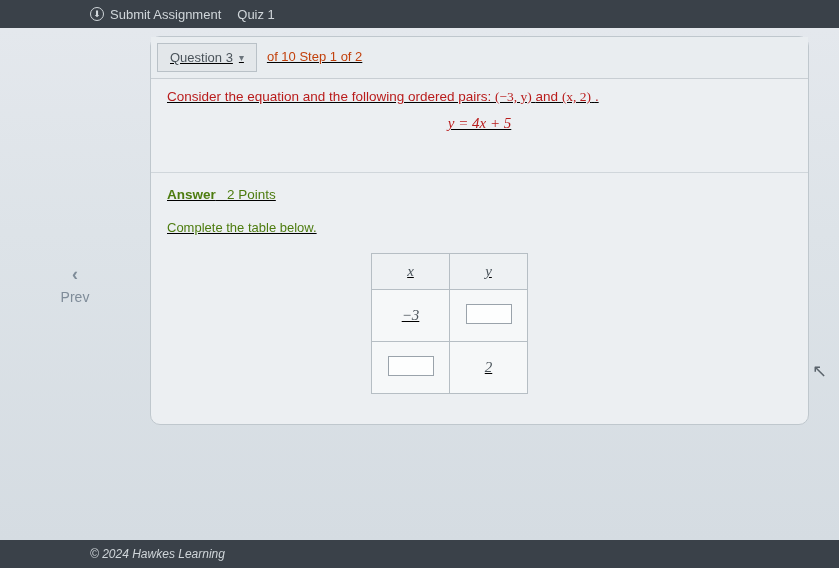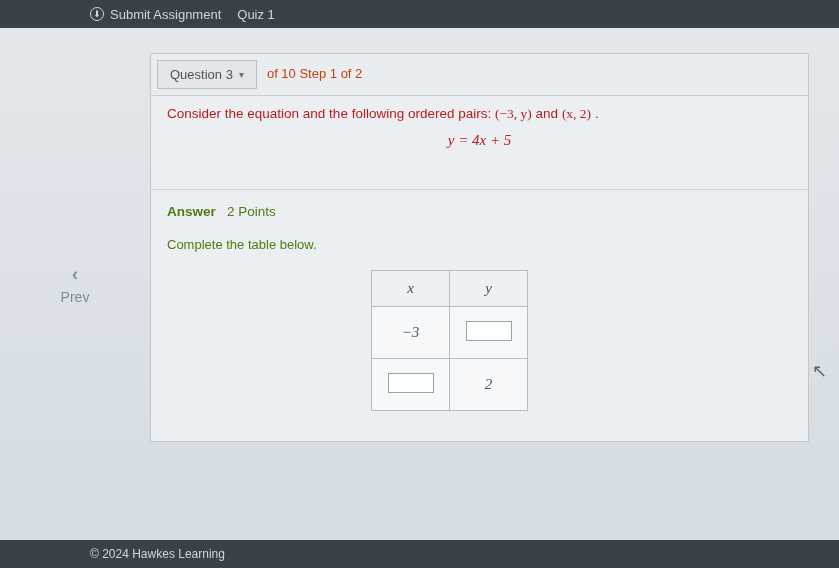--- a/index.html
+++ b/index.html
@@ -36,22 +36,23 @@
     display:flex; flex-direction:column; align-items:center; justify-content:center;
     gap:4px;
   }
   .prev-arrow { color:#7f8c99; font-size:18px; font-weight:bold;}
   .prev-label { color:#7f8c99; font-size:14px;}
   .main {
     flex:1; overflow:auto;
     padding-right:30px;
   }
   .qcard {
-    border:1px solid #bfc7cd; background:#eceff2; border-radius:1px;
-    margin-top:25px;
+    border:1px solid #bfc7cd; background:#eceff2; border-radius:10px;
+    margin-top:8px;
+    text-decoration:underline;
   }
   .qhead {
     display:flex; align-items:stretch; border-bottom:1px solid #c8ced3;
     background:#e9edf0;
   }
   .qpill {
     background:#e3e7ea; border:1px solid #b9c1c7; margin:6px 0 6px 6px;
     padding:6px 12px; font-size:13px; color:#4a535a; display:flex; align-items:center; gap:6px;
   }
   .caret { font-size:10px; color:#6b747c;}
@@ -78,21 +79,21 @@
     text-align:center; vertical-align:middle;
     font-family:"Times New Roman",serif; font-style:italic; font-size:15px; color:#4a535a;
   }
   table.xy th { height:36px; font-weight:400; background:#eef1f3;}
   .inp {
     width:46px; height:20px; border:1px solid #9aa3ab; background:#fdfefe; display:inline-block;
   }
   .footer {
     position:absolute; left:0; right:0; bottom:0; height:28px;
     background:#3a4149; color:#cfd5d9; font-size:12px;
-    display:flex; align-items:center; padding-left:90px;
+    display:flex; align-items:center; padding-left:90px;font-style:italic;
   }
   .cursor-icon {
     position:absolute; right:12px; top:360px; color:#5a636b; font-size:18px;
   }
 </style>
 </head>
 <body>
 
 <div class="topbar">
   <span class="submit">

